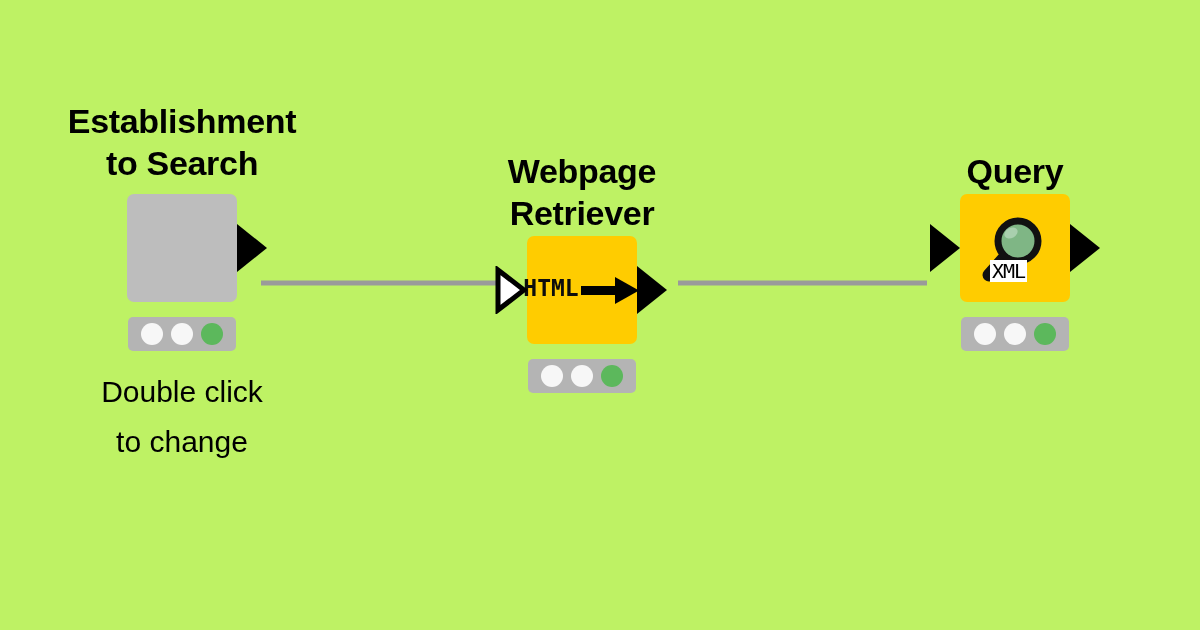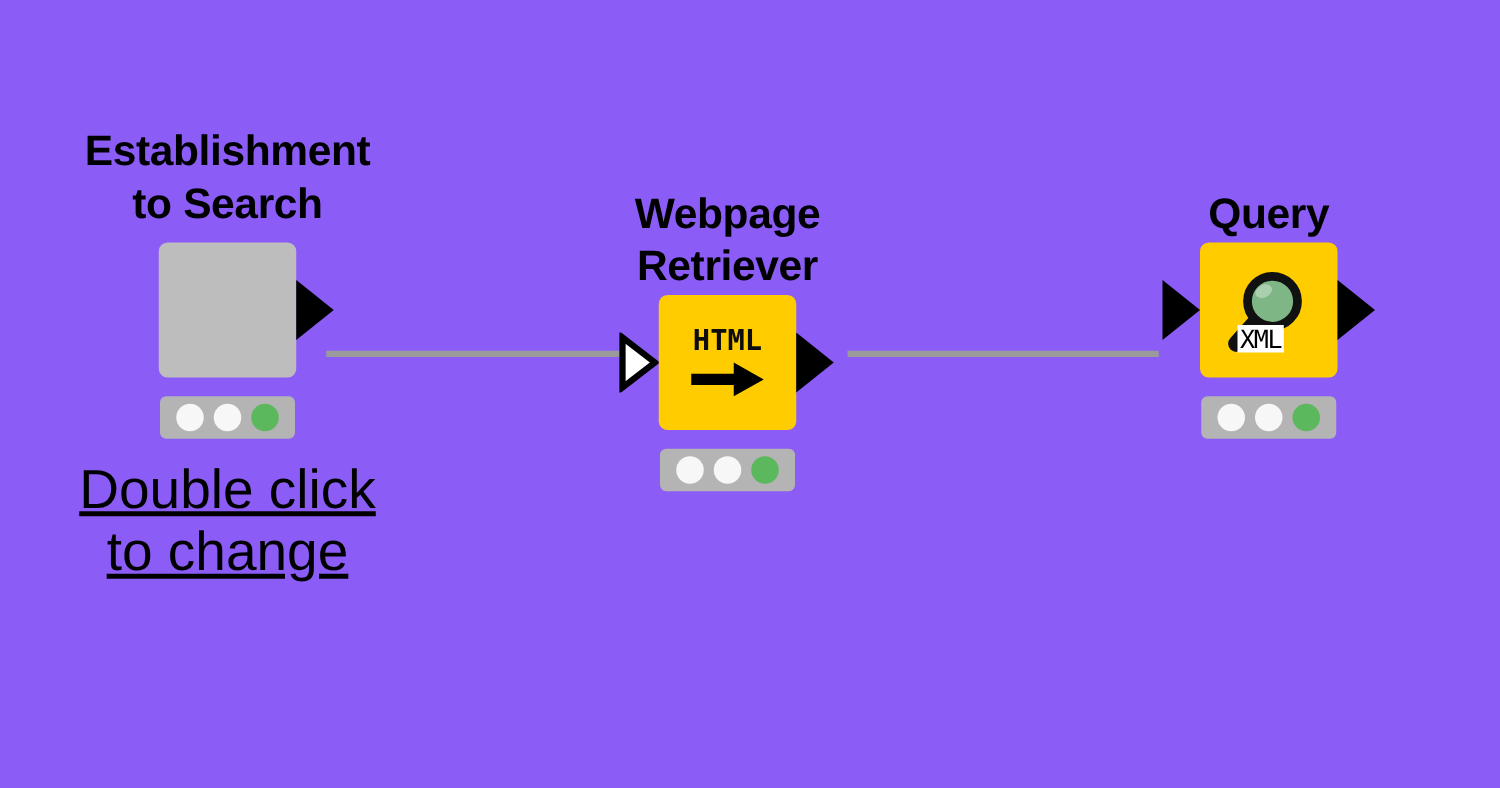--- a/index.html
+++ b/index.html
@@ -12,21 +12,21 @@
     height: 630px;
     overflow: hidden;
     font-family: "Liberation Sans", sans-serif;
     color: #000000;
   }
 
   #canvas {
     position: relative;
     width: 1200px;
     height: 630px;
-    background: #8b5cf6;
+    background: #bef264;
   }
 
   
   #connections {
     position: absolute;
     left: 0;
     top: 0;
     width: 1200px;
     height: 630px;
     pointer-events: none;
@@ -93,21 +93,21 @@
     width: 32px;
     height: 48px;
     border: none;
     transform: translateY(-50%);
   }
   .port.in-hollow svg { display: block; }
 
   
   .icon-html {
     display: flex;
-    flex-direction: column;
+    flex-direction: row;
     align-items: center;
     justify-content: center;
     line-height: 1;
   }
   .icon-html .html-text {
     font-family: "DejaVu Sans Mono", monospace;
     font-weight: bold;
     font-size: 23px;
     letter-spacing: 0px;
     color: #0d0d0d;
@@ -148,26 +148,25 @@
     width: 22px;
     height: 22px;
     border-radius: 50%;
   }
   .status-dot.off    { background: #f7f7f7; }
   .status-dot.green  { background: #5cb85c; }
 
   
   .node-label {
     margin-top: 16px;
-    font-size: 44px;
+    font-size: 30px;
     line-height: 50px;
     font-weight: normal;
     white-space: pre-line;
     color: #000000;
-    text-decoration: underline;
   }
 
   
   #group-establishment { left: 52px;  top: 100px; }
   #group-webpage       { left: 452px; top: 150px; }
   #group-xpath         { left: 885px; top: 150px; }
 
   #group-establishment .node-title { padding-bottom: 8px; }
 </style>
 </head>

